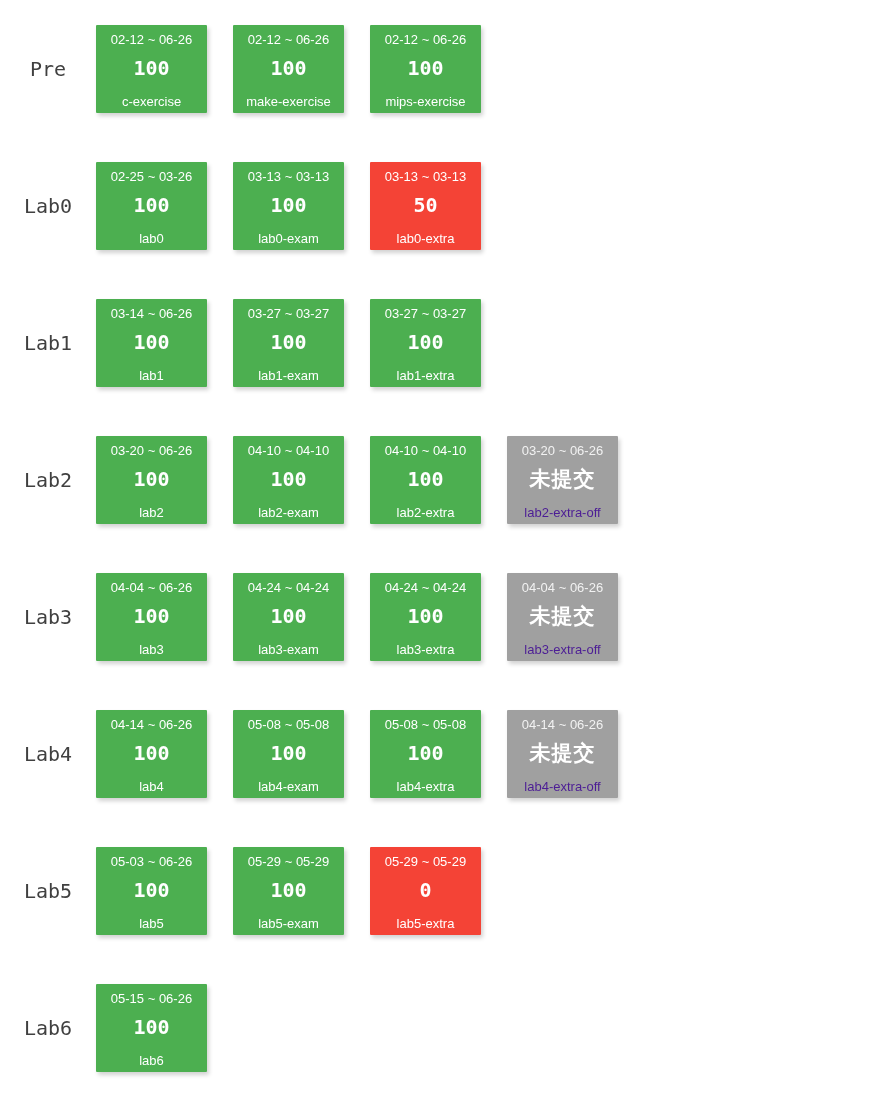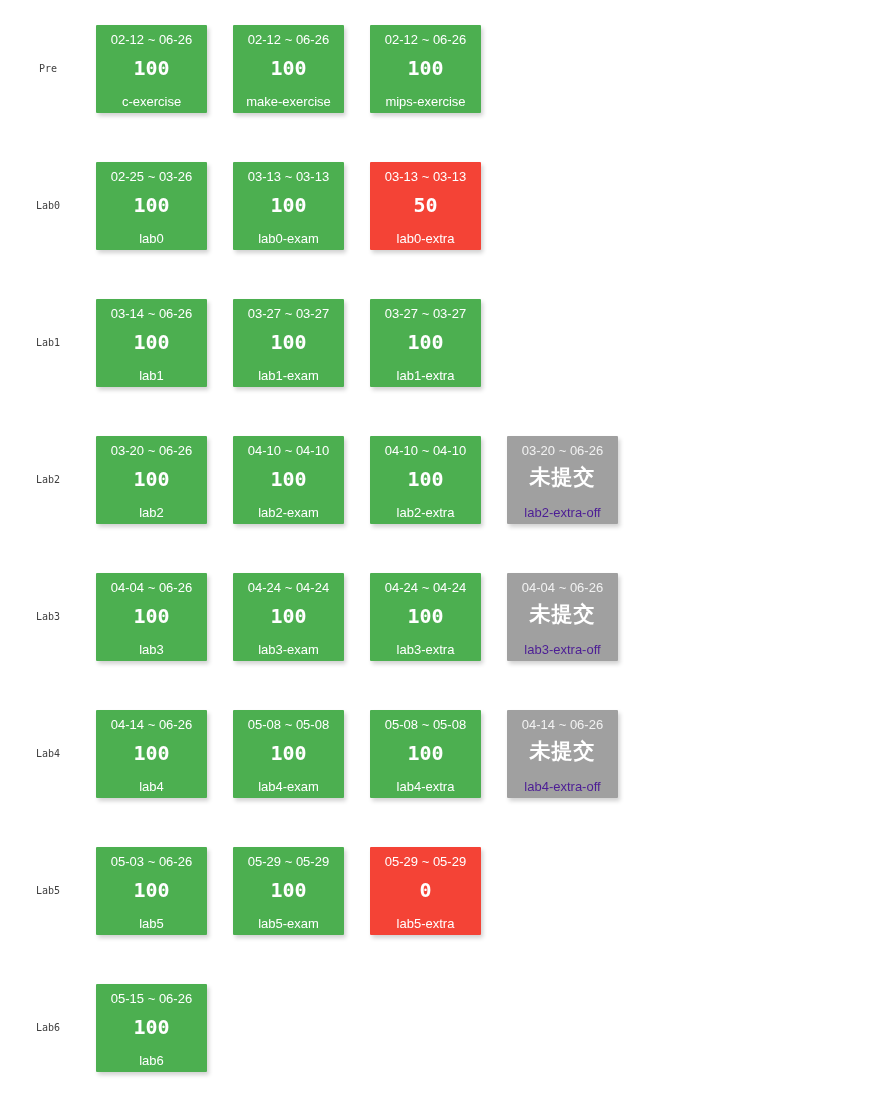--- a/index.html
+++ b/index.html
@@ -28,21 +28,21 @@
     align-items: center;
     height: 137px;
     box-sizing: border-box;
   }
 
   .row-label {
     width: 96px;
     min-width: 96px;
     text-align: center;
     font-family: "DejaVu Sans Mono", "Liberation Mono", monospace;
-    font-size: 10px;
+    font-size: 20px;
     color: #404040;
     letter-spacing: 0px;
     line-height: 1;
     user-select: none;
   }
 
   .row-cards {
     display: flex;
     align-items: center;
     height: 137px;
@@ -80,21 +80,21 @@
     font-family: "DejaVu Sans Mono", "Liberation Mono", monospace;
     font-weight: bold;
     font-size: 20px;
     line-height: 24px;
     color: #ffffff;
     margin-top: 8px;
     white-space: nowrap;
   }
 
   .card-score.cjk {
-    font-family: Liberation Mono, monospace;
+    font-family: Liberation Serif, serif;
     font-weight: bold;
     font-size: 21px;
     letter-spacing: 1px;
   }
 
   .card-name {
     font-family: "Liberation Sans", sans-serif;
     font-size: 13px;
     line-height: 16px;
     color: #ffffff;

